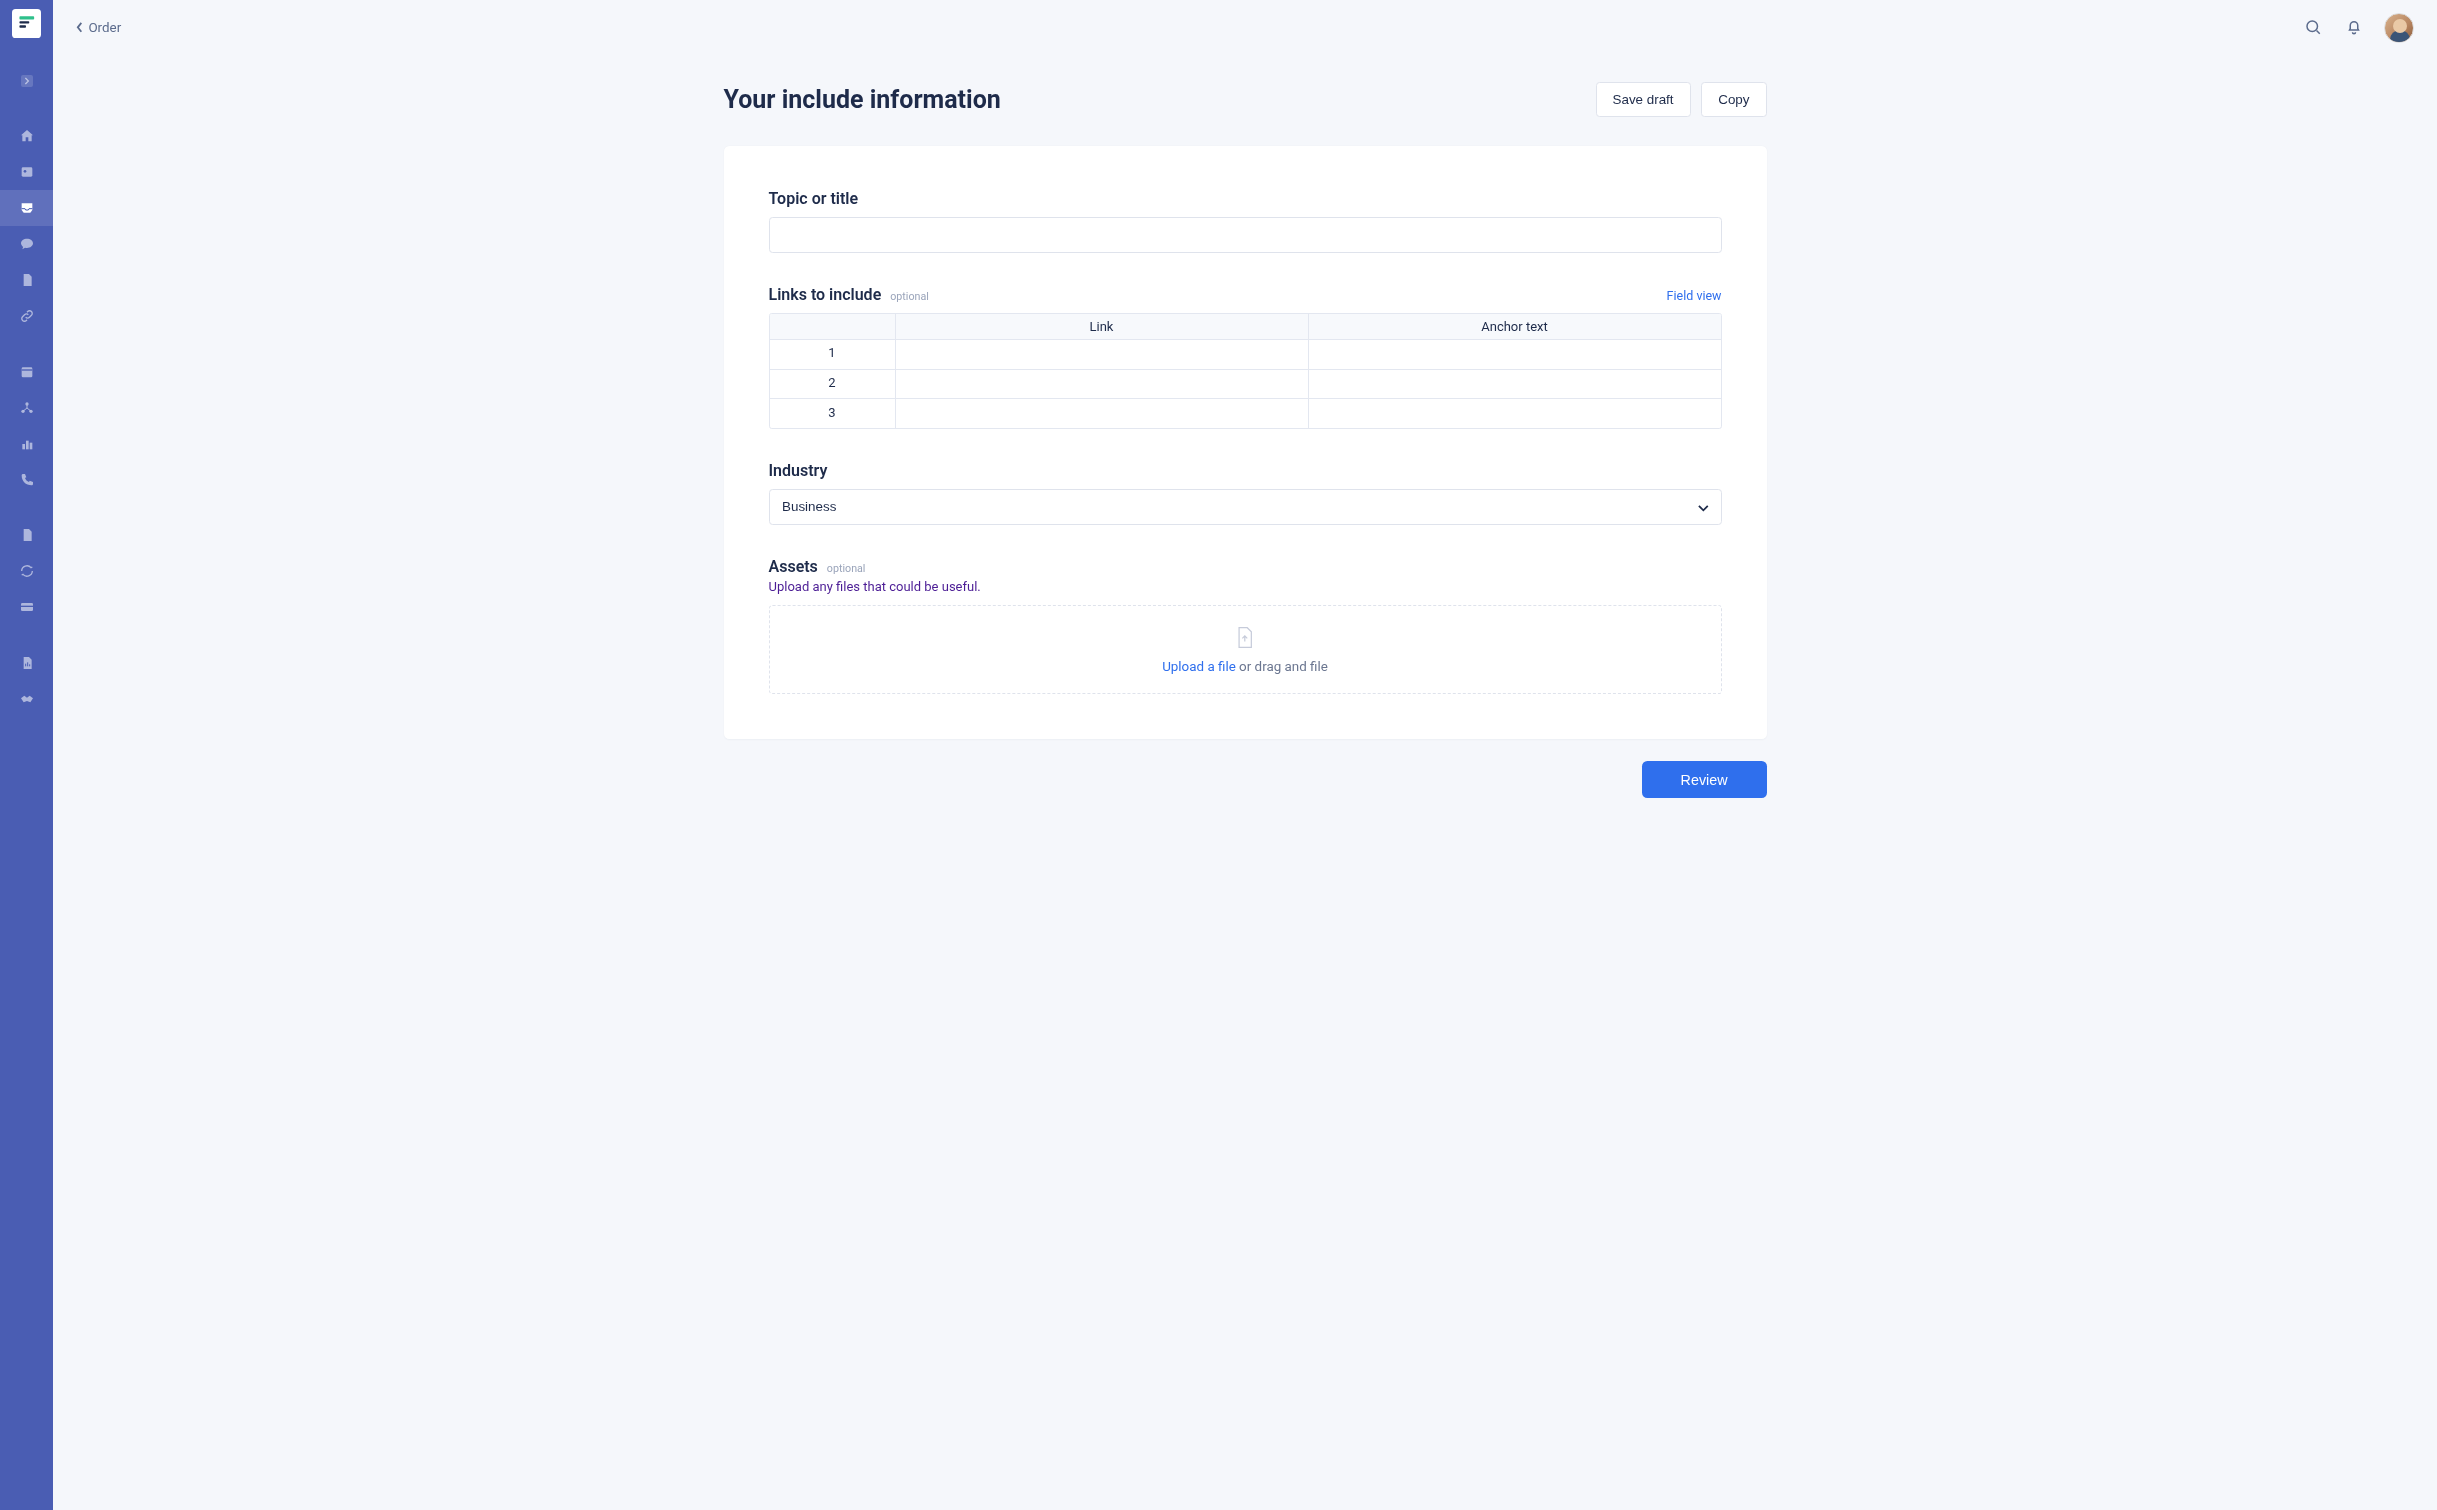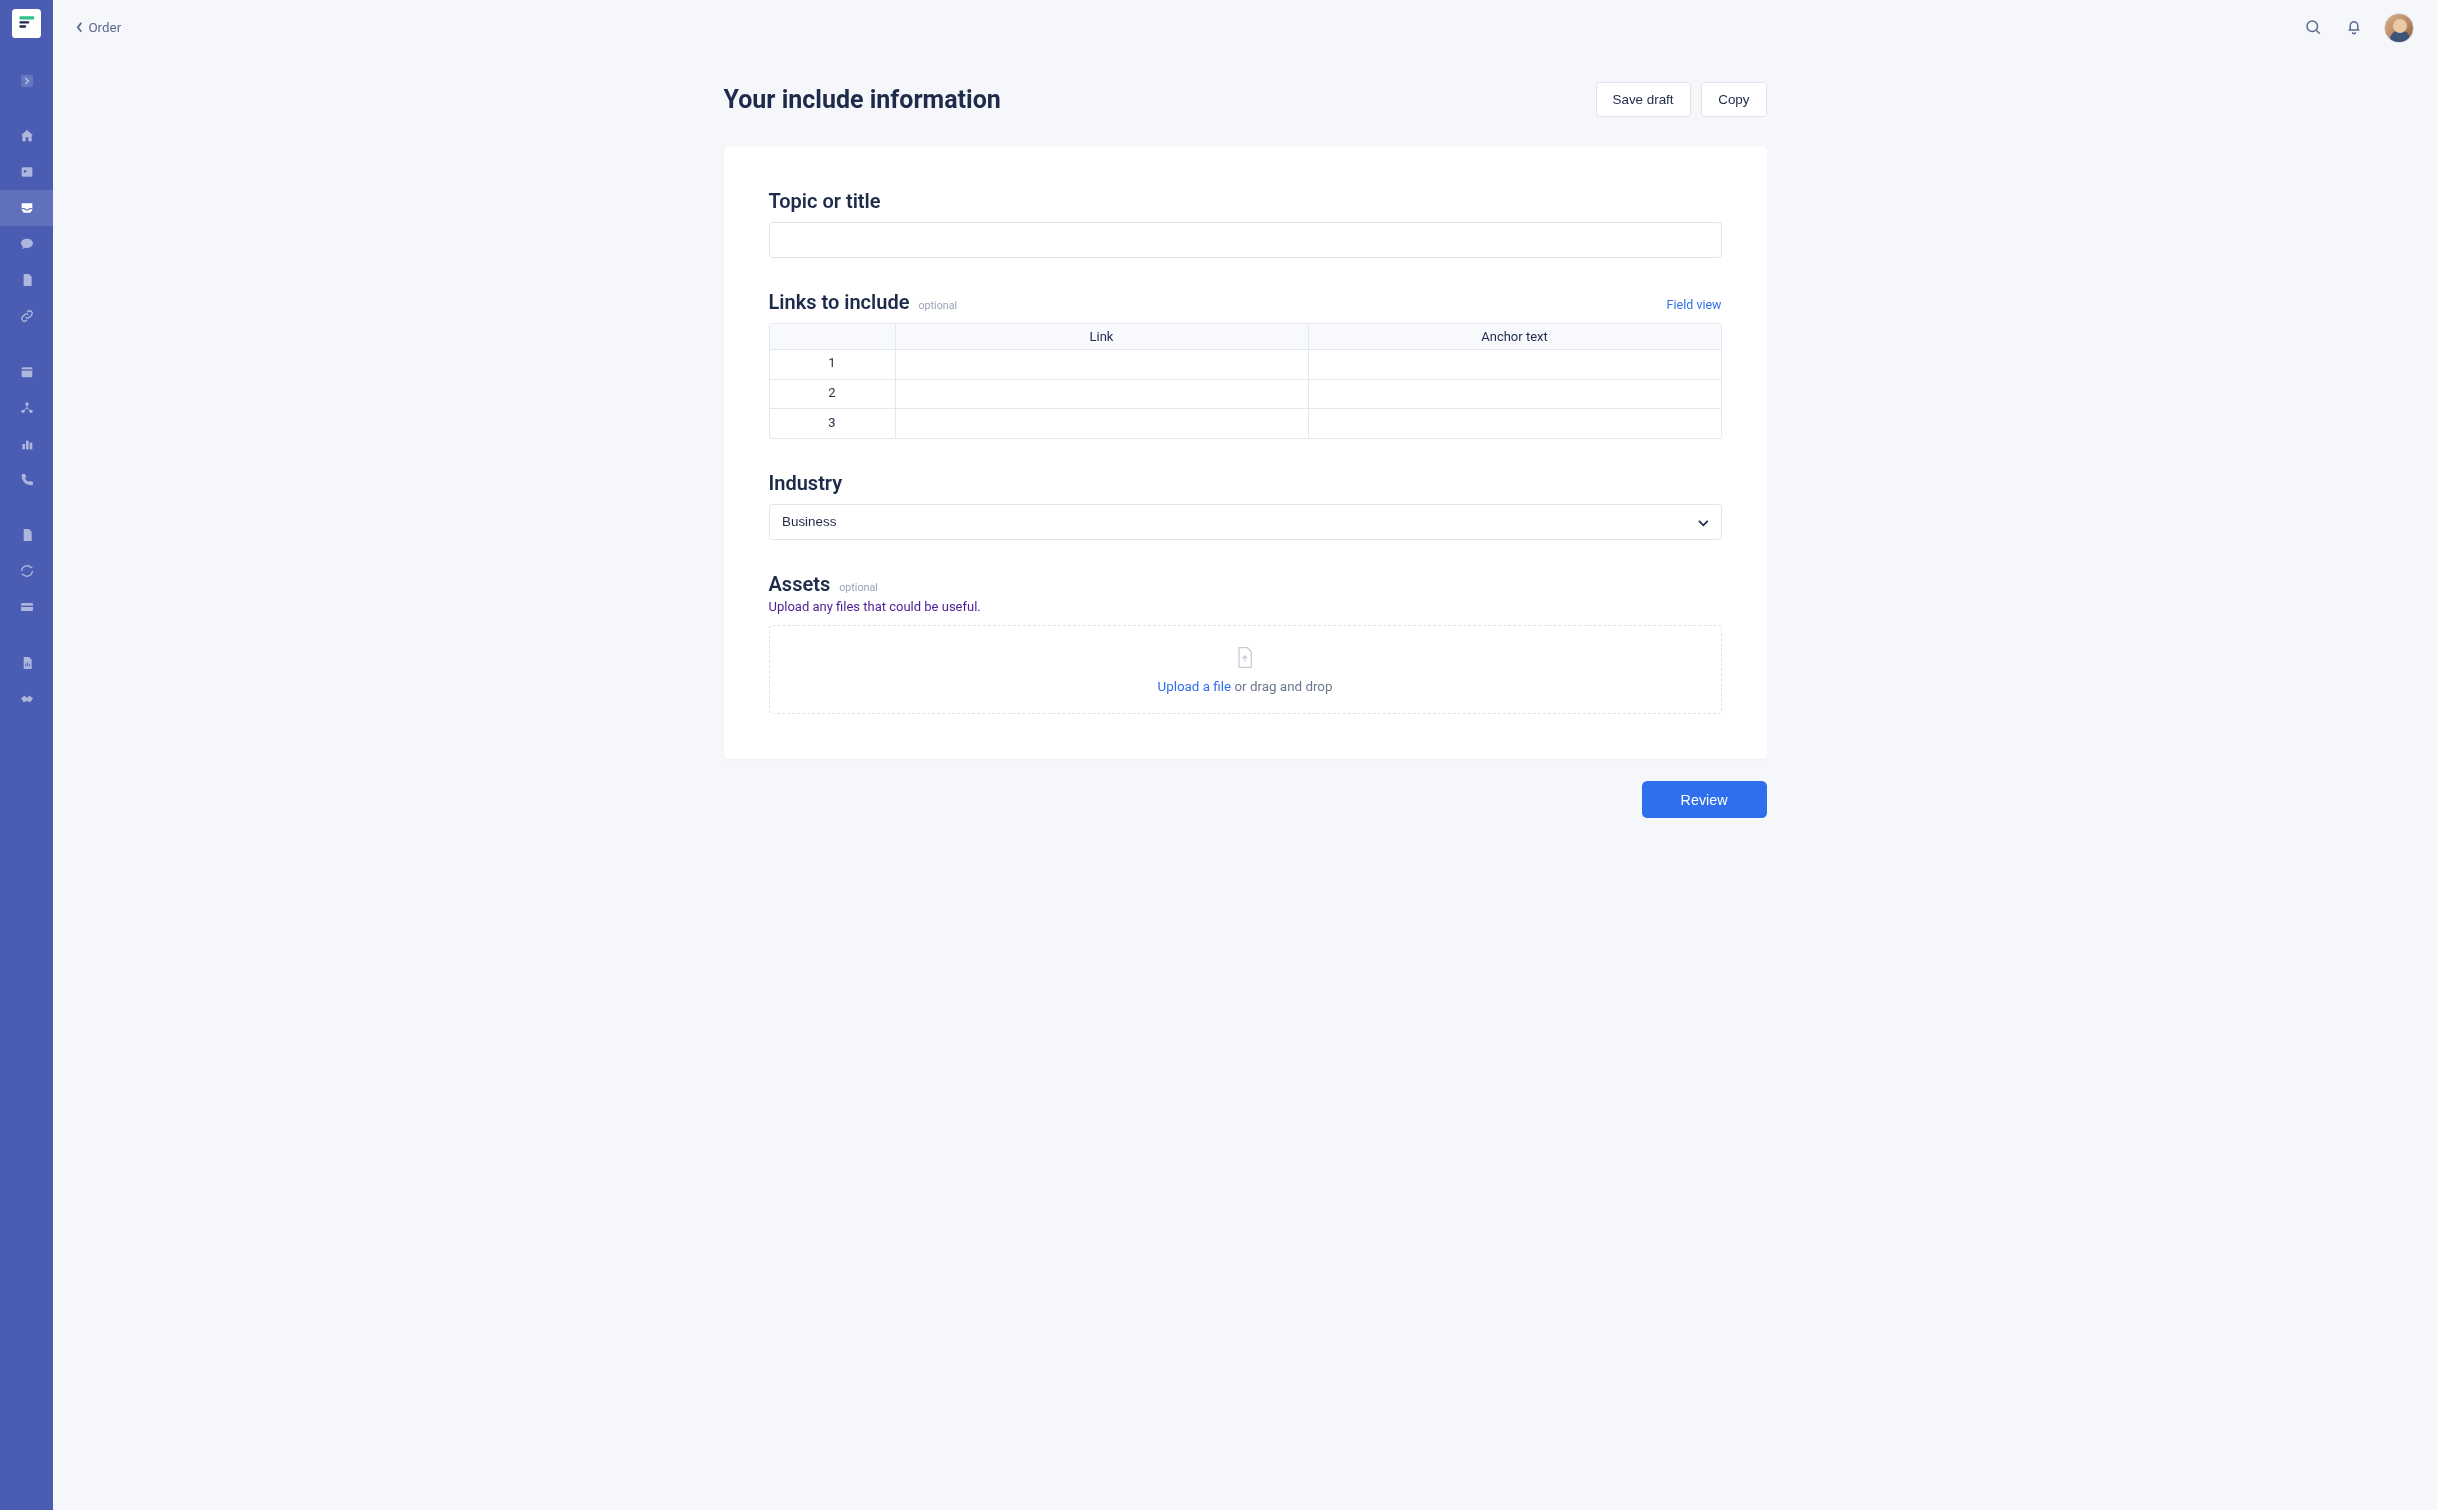--- a/index.html
+++ b/index.html
@@ -83,21 +83,21 @@
       padding: 10.7px 39px; border-radius: 5.3px; font-size: 14.3px;
       cursor: pointer;
     }
 
     .card {
       background: #fff; border-radius: 5.3px; padding: 43px 45px 45px;
       box-shadow: 0 0.9px 1.8px rgba(30,43,74,0.04);
     }
 
     .field-block { margin-bottom: 32px; }
-    .field-label { font-size: 20px; font-weight: 600; color: #1e2b4a; display: inline-block; }
+    .field-label { font-size: 16px; font-weight: 600; color: #1e2b4a; display: inline-block; }
     .optional-tag { font-size: 10.7px; color: #9aa4ba; font-weight: 400; margin-left: 9px; }
     .label-row { display: flex; align-items: baseline; margin-bottom: 9px; }
     .label-row-spacer { flex: 1; }
     .link-action { color: #2f6fed; font-size: 12.5px; cursor: pointer; }
     .helper-text { color: #4c1d95; font-size: 13px; margin-top: 1.8px; margin-bottom: 10.7px; }
 
     .text-input {
       width: 100%; border: 0.9px solid #dfe3ec; border-radius: 3.6px;
       height: 36px; padding: 0 10.7px; font-size: 13.4px; color: #1e2b4a;
       background: #fff;
@@ -345,21 +345,21 @@
               <span class="optional-tag">optional</span>
             </div>
             <p class="helper-text">Upload any files that could be useful.</p>
             <div class="dropzone">
               <div class="dz-icon">
                 <svg viewBox="0 0 24 28" fill="none" stroke="currentColor" stroke-width="1.5">
                     <path d="M5 2h10l5 5v19H5V2z"></path>
                     <path d="M12 12v7m-3-4l3-3 3 3"></path>
                   </svg>
               </div>
-              <span class="dz-link">Upload a file</span><span> or drag and drop</span>
+              <span class="dz-link">Upload a file</span><span> or drag and file</span>
             </div>
           </div>
 
         </div>
 
         <div class="footer-actions">
           <button class="btn-primary">Review</button>
         </div>
 
       </div>

